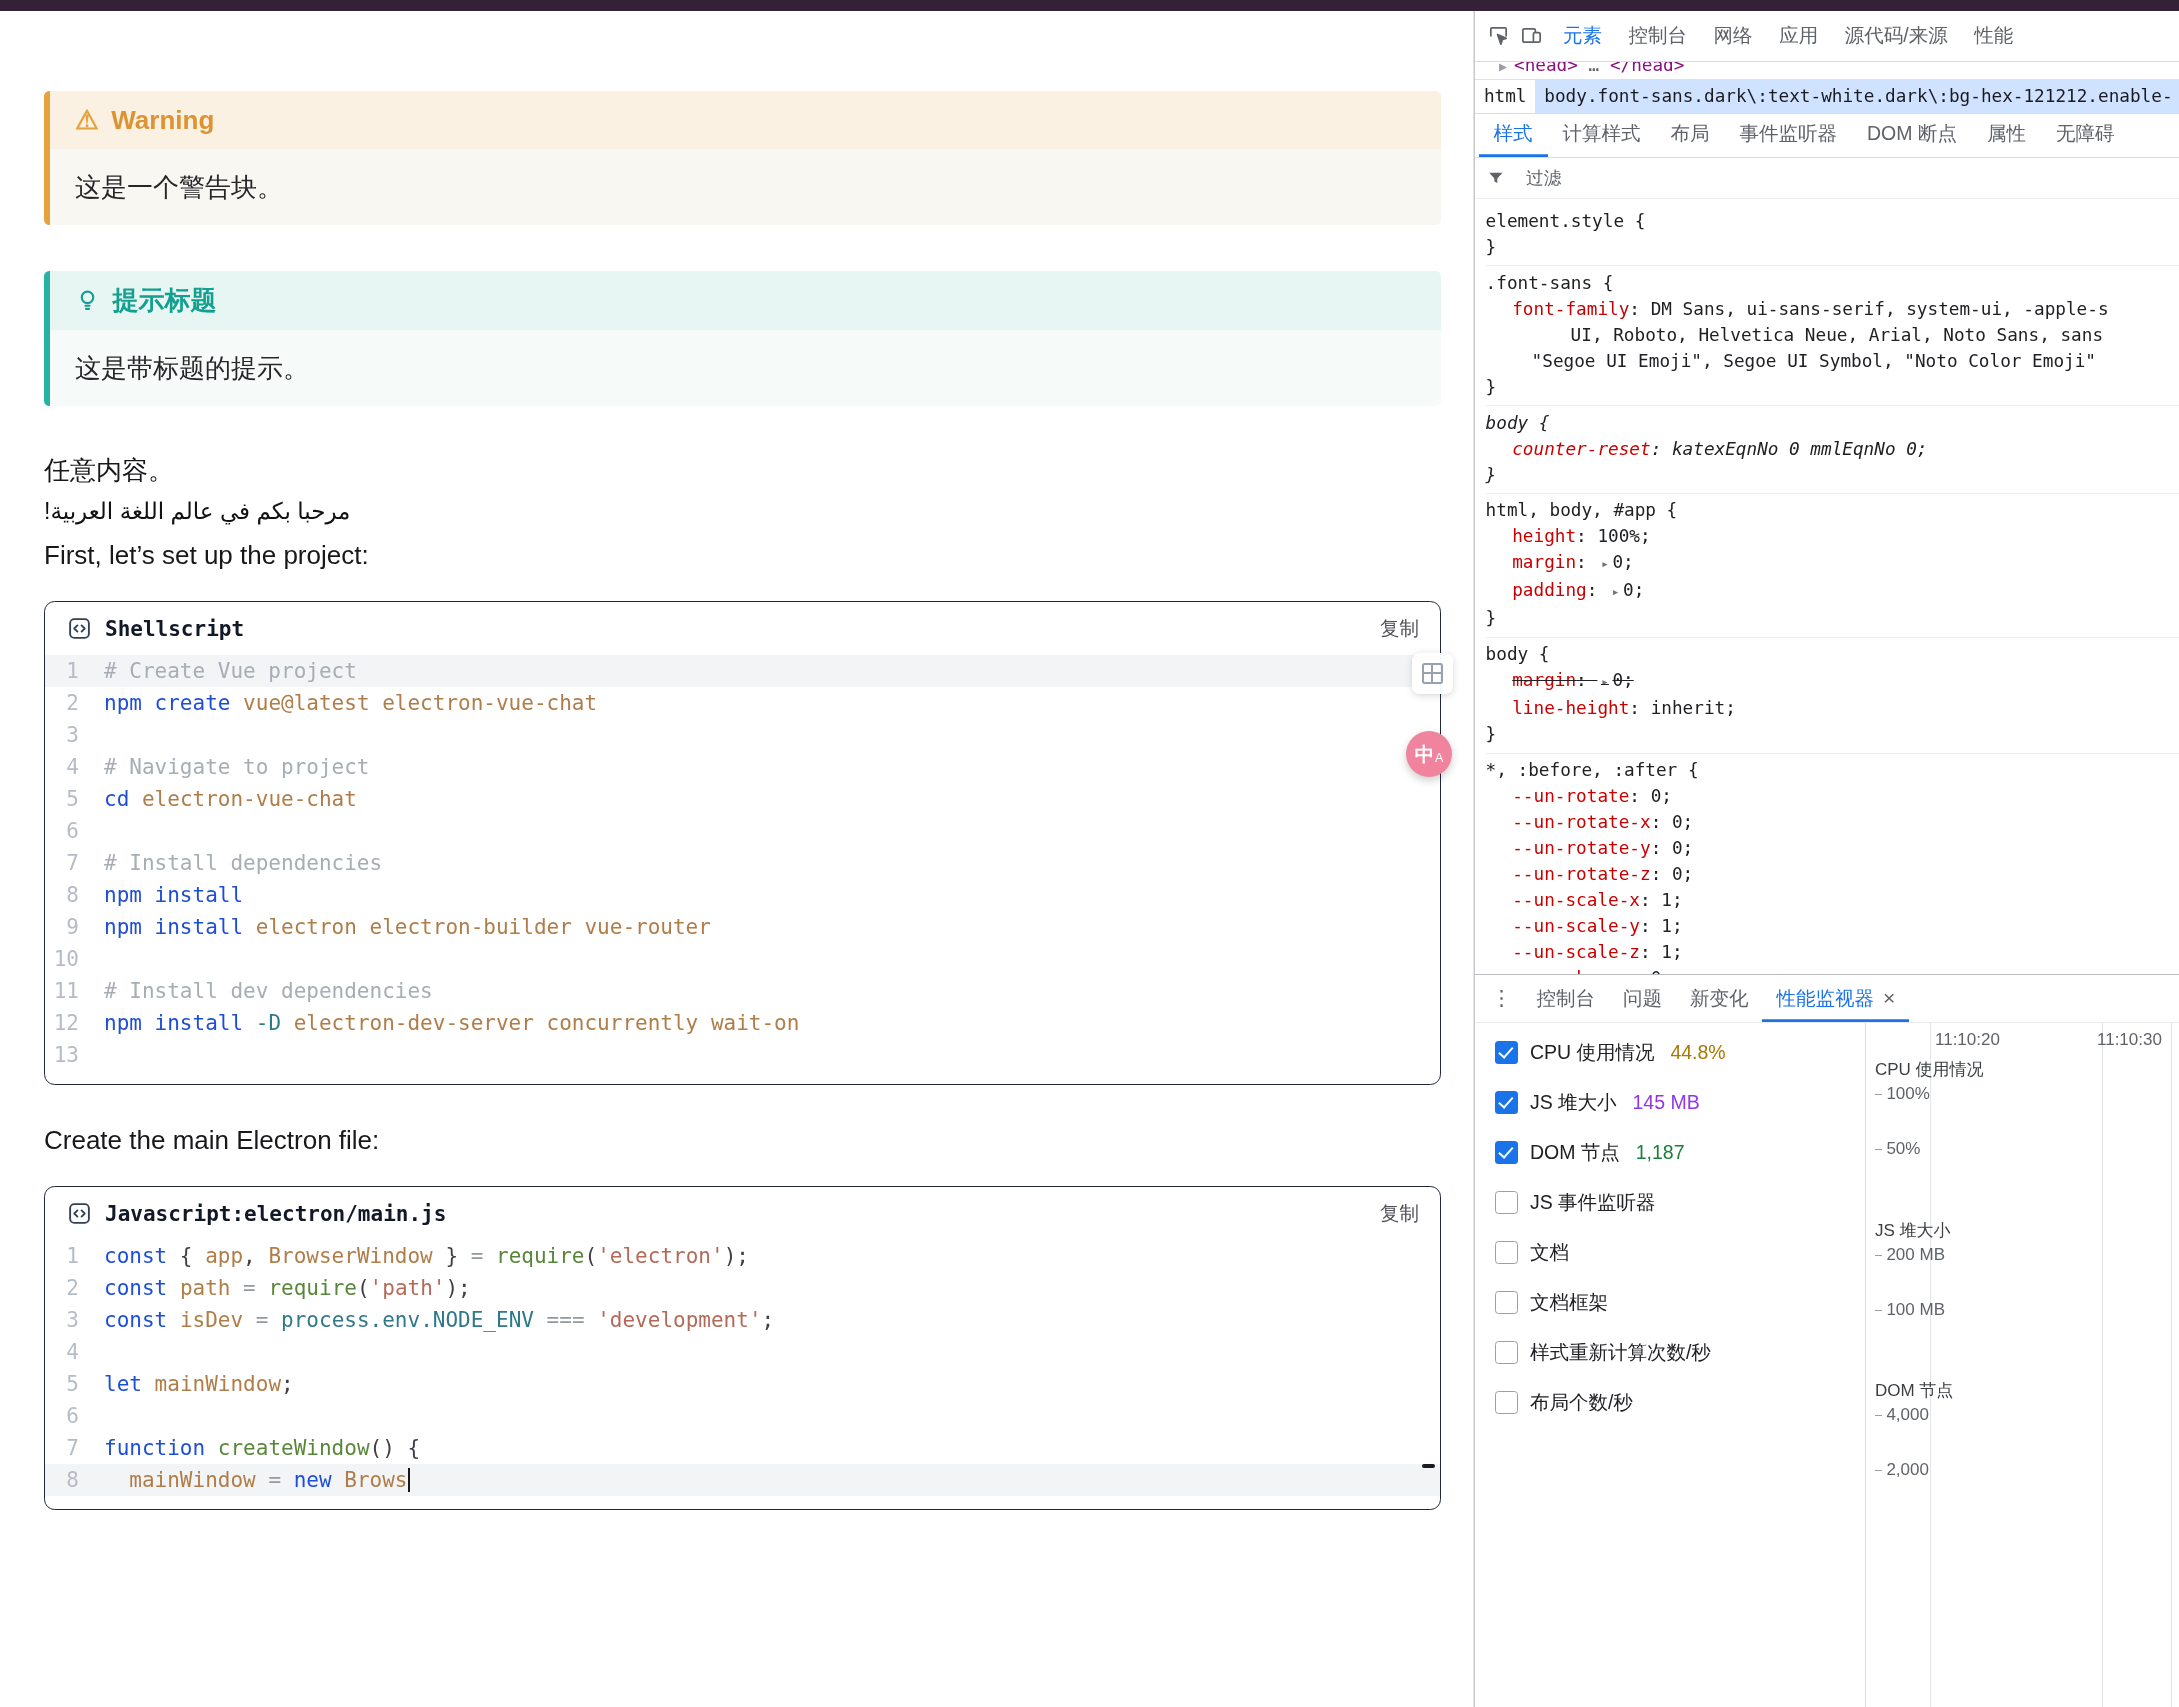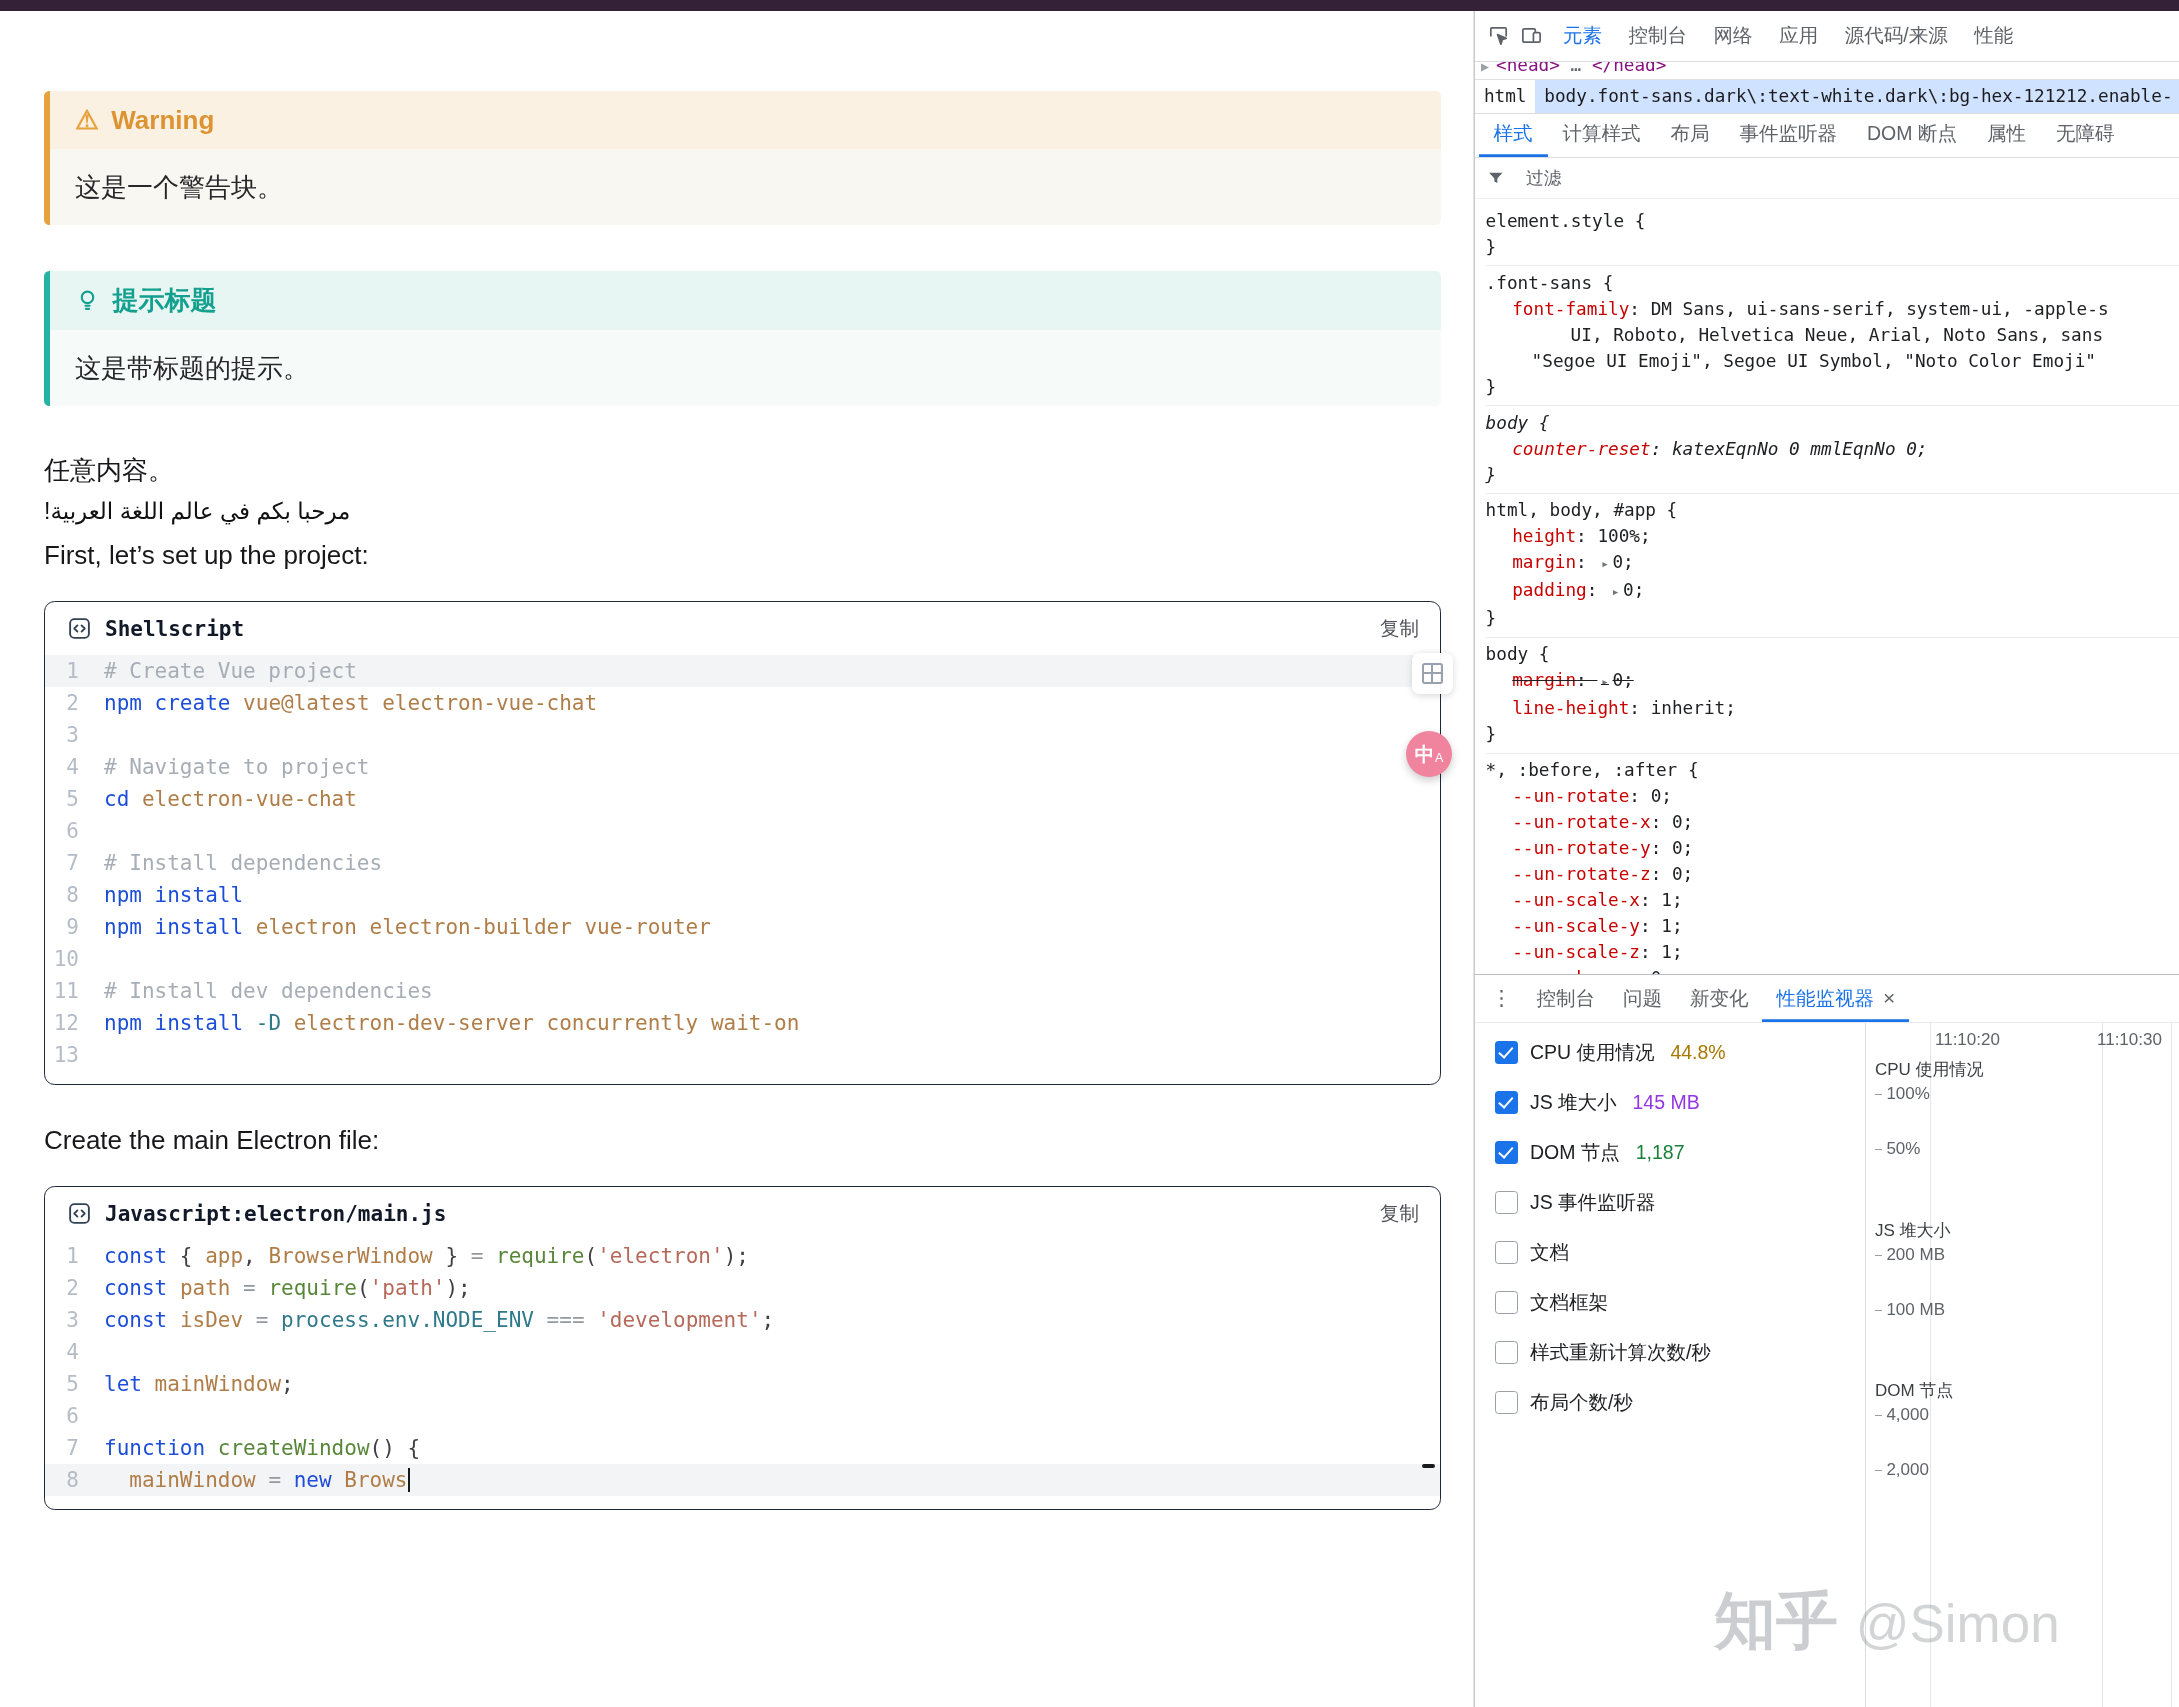--- a/index.html
+++ b/index.html
@@ -56,21 +56,21 @@
 
   
   .devtools { position:absolute; left:1474px; top:10.6px; right:0; bottom:0; background:#fff;
     border-left:0.9px solid #c7c9cc; color:#202124; overflow:hidden; }
   .dt-toolbar { height:51px; display:flex; align-items:center; padding:0 7px; border-bottom:0.9px solid #dadce0; gap:1.8px; }
   .tool-icon { width:32px; height:32px; display:flex; align-items:center; justify-content:center; color:#5f6368; flex:none; }
   .dt-tabs { display:flex; height:100%; overflow:hidden; }
   .dt-tab { padding:0 13.3px; display:flex; align-items:center; font-size:19.5px; color:#5f6368; white-space:nowrap; }
   .dt-tab.active { color:#1a73e8; }
 
-  .dom-sliver { height:17.7px; overflow:hidden; font:17.7px/23px "DejaVu Sans Mono",monospace; padding-left:6px; }
+  .dom-sliver { height:17.7px; overflow:hidden; font:17.7px/23px "DejaVu Sans Mono",monospace; padding-left:24px; }
   .dom-sliver .inner { margin-top:-8px; white-space:nowrap; }
   .ds-arrow { color:#9aa0a6; font-size:13.3px; margin-right:7px; }
   .ds-tag { color:#881280; } .ds-ell { color:#5f6368; }
 
   .dt-crumbs { height:35px; display:flex; align-items:center; border-top:0.9px solid #e0e0e0; border-bottom:0.9px solid #dadce0;
     font:17.7px/35px "DejaVu Sans Mono",monospace; overflow:hidden; }
   .crumb { padding:0 8.9px; white-space:nowrap; color:#202124; }
   .crumb.selected { background:#cfe2ff; color:#1b1b1f; flex:1; overflow:hidden; }
 
   .dt-styletabs { height:44px; display:flex; align-items:flex-end; border-bottom:0.9px solid #dadce0; overflow:hidden; padding-left:3.5px; }
@@ -335,18 +335,14 @@
           <div class="ax-tick" style="top: 277px;">100 MB</div>
           <div class="ax-title" style="top: 356px;">DOM 节点</div>
           <div class="ax-tick" style="top: 382px;">4,000</div>
           <div class="ax-tick" style="top: 437px;">2,000</div>
           <div class="time-label" style="left: 69px;">11:10:20</div>
           <div class="time-label" style="left: 231px;">11:10:30</div>
         </div>
     </div>
   </div>
 
-  <div class="watermark">
-    <span class="wm-brand">知乎</span>
-    <span class="wm-handle">@Simon</span>
-  </div>
 </aside>
 
 
 </body></html>

